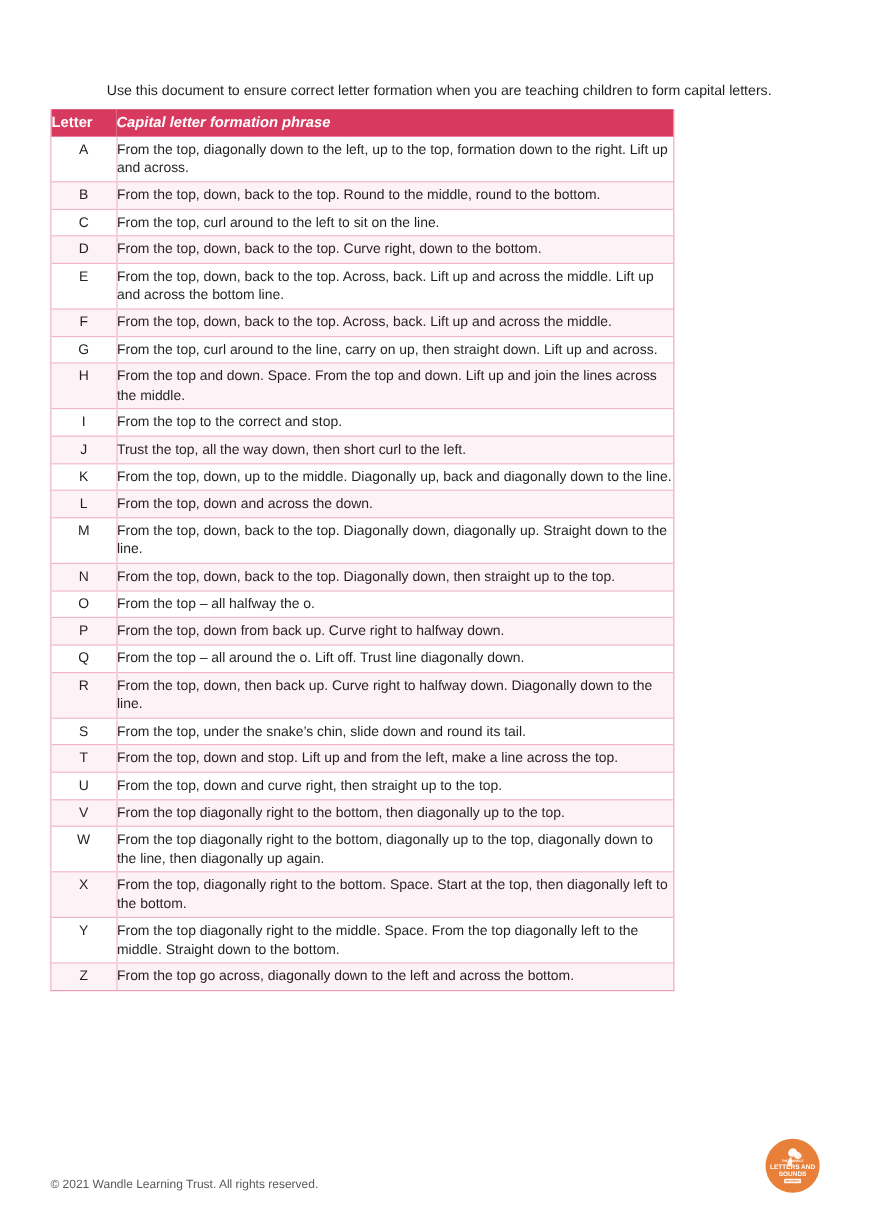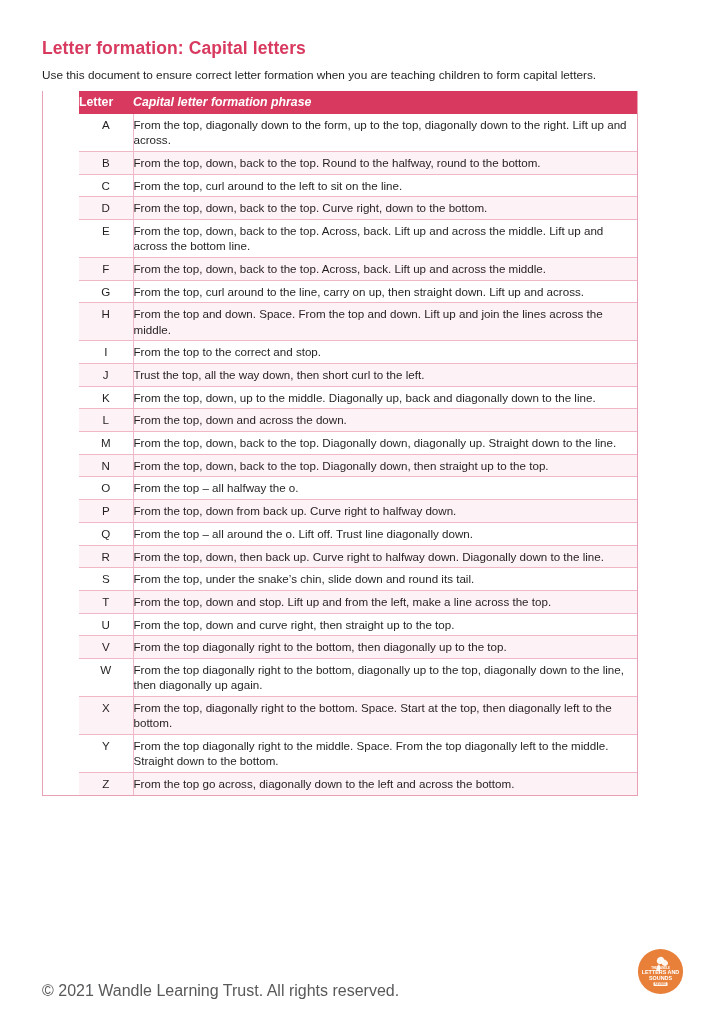--- a/index.html
+++ b/index.html
@@ -34,31 +34,31 @@
 
   .doc-subtitle {
     position: absolute;
     left: 42px;
     top: 68px;
     width: 648px;
     font-size: 11.8px;
     color: #231f20;
     line-height: 15px;
     white-space: nowrap;
+    text-align: center;
   }
 
   .table-wrap {
     position: absolute;
     left: 42px;
     top: 91px;
-    width: 596px;
+    width: 520px;
     border: 1px solid #e8a0b3;
     border-top: none;
     box-sizing: border-box;
-    padding-left: 36px;
   }
 
   table.formation-table {
     border-collapse: collapse;
     width: 100%;
     table-layout: fixed;
   }
 
   table.formation-table th {
     background: #d8395f;
@@ -116,21 +116,21 @@
   }
 
   tbody tr:first-child td {
     border-top: none;
   }
 
   .footer-copy {
     position: absolute;
     left: 42px;
     top: 982px;
-    font-size: 16px;
+    font-size: 10px;
     color: #58595b;
     white-space: nowrap;
   }
 
   .brand-logo {
     position: absolute;
     left: 637px;
     top: 948px;
     width: 47px;
     height: 47px;
@@ -140,40 +140,39 @@
     display: block;
     width: 47px;
     height: 47px;
   }
 </style>
 </head>
 <body>
 
 <div class="page">
 
-  <div class="doc-title">Letter formation: Capital letters</div>
 
   <div class="doc-subtitle">Use this document to ensure correct letter formation when you are teaching children to form capital letters.</div>
 
   <div class="table-wrap">
     <table class="formation-table">
       <thead>
         <tr>
           <th class="col-letter">Letter</th>
           <th class="col-phrase">Capital letter formation phrase</th>
         </tr>
       </thead>
       <tbody id="table-body">
           <tr class="row-plain">
             <td class="cell-letter">A</td>
-            <td class="cell-phrase">From the top, diagonally down to the form, up to the top, diagonally down to the right. Lift up and across.</td>
+            <td class="cell-phrase">From the top, diagonally down to the left, up to the top, formation down to the right. Lift up and across.</td>
           </tr>
           <tr class="row-tint">
             <td class="cell-letter">B</td>
-            <td class="cell-phrase">From the top, down, back to the top. Round to the halfway, round to the bottom.</td>
+            <td class="cell-phrase">From the top, down, back to the top. Round to the middle, round to the bottom.</td>
           </tr>
           <tr class="row-plain">
             <td class="cell-letter">C</td>
             <td class="cell-phrase">From the top, curl around to the left to sit on the line.</td>
           </tr>
           <tr class="row-tint">
             <td class="cell-letter">D</td>
             <td class="cell-phrase">From the top, down, back to the top. Curve right, down to the bottom.</td>
           </tr>
           <tr class="row-plain">

